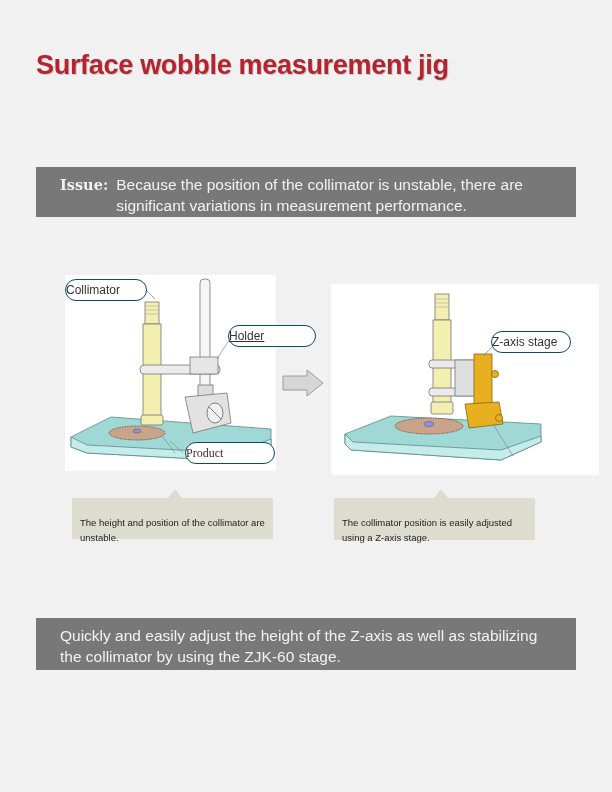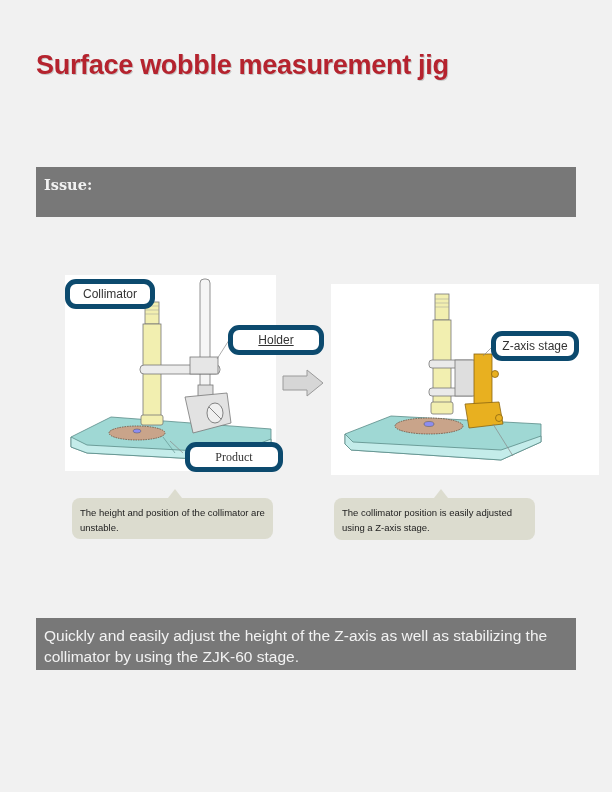--- a/index.html
+++ b/index.html
@@ -1,40 +1,41 @@
 <!DOCTYPE html>
 <html><head>
 <meta charset="utf-8">
 <style>
   html,body{margin:0;padding:0;}
   body{width:612px;height:792px;background:#f1f1f1;position:relative;overflow:hidden;font-family:"Liberation Sans","DejaVu Sans",sans-serif;}
   .title{position:absolute;left:36px;top:50px;font-size:27px;font-weight:bold;color:#b5232e;letter-spacing:-0.3px;text-shadow:1px 1px 0 rgba(0,0,0,0.18);margin:0;}
-  .band{position:absolute;left:36px;width:540px;background:#787878;color:#f2f2f2;font-size:15.5px;line-height:21px;box-sizing:border-box;padding:7px 8px;display:flex;}
+  .band{position:absolute;left:36px;width:540px;background:#787878;color:#f2f2f2;font-size:15.5px;line-height:21px;box-sizing:border-box;padding:7px 24px;display:flex;}
   .band .lbl{font-family:"DejaVu Serif","Liberation Serif",serif;font-weight:bold;font-size:14.5px;white-space:nowrap;padding-right:8px;}
   .band .txt{flex:1;}
   #issue{top:167px;height:50px;}
   #solution{top:618px;height:52px;}
   .panel{position:absolute;background:#ffffff;}
   #panel-before{left:65px;top:275px;width:211px;height:196px;}
   #panel-after{left:331px;top:284px;width:268px;height:191px;}
-  .callout{position:absolute;background:#fff;border:5px solid #0c4a6e;border-radius:11px;font-size:12px;color:#333;text-align:center;line-height:20px;height:20px;}
-  .note{position:absolute;background:#dcdccf;border-radius:8px;font-size:9.5px;color:#222;line-height:15px;padding:7px 8px;box-sizing:border-box;}
+  .callout{position:absolute;background:#fff;border:1px solid #0c4a6e;border-radius:11px;font-size:12px;color:#333;text-align:left;line-height:20px;height:20px;}
+  .note{position:absolute;background:#dcdccf;border-radius:0;font-size:9.5px;color:#222;line-height:15px;padding:17px 8px;box-sizing:border-box;}
   .note:before{content:"";position:absolute;top:-9px;left:96px;border-left:7px solid transparent;border-right:7px solid transparent;border-bottom:9px solid #dcdccf;}
   #note-before{left:72px;top:498px;width:201px;height:41px;}
   #note-after{left:334px;top:498px;width:201px;height:42px;}
   #note-after:before{left:100px;}
   .arrow{position:absolute;left:281px;top:368px;}
 </style>
 </head>
 <body>
 
 <h1 class="title">Surface wobble measurement jig</h1>
 
 <div class="band" id="issue">
   <span class="lbl">Issue:</span>
+  <span class="txt">Because the position of the collimator is unstable, there are significant variations in measurement performance.</span>
 </div>
 
 <div class="panel" id="panel-before">
   <svg width="211" height="196" viewBox="0 0 211 196">
 
     <polygon points="6,162 46,142 206,154 206,172 170,186 22,178 6,172" fill="#9fd8d4" stroke="#5a8c88" stroke-width="0.8"></polygon>
     <polygon points="6,162 22,170 170,178 206,164 206,172 170,186 22,178 6,172" fill="#c4ecea" stroke="#5a8c88" stroke-width="0.8"></polygon>
     <line x1="98" y1="162" x2="110" y2="178" stroke="#5a8c88" stroke-width="0.6"></line>
 
     <ellipse cx="72" cy="158" rx="28" ry="7" fill="#c9a48a" stroke="#6b4a38" stroke-width="0.8" stroke-dasharray="1.5,1"></ellipse>

